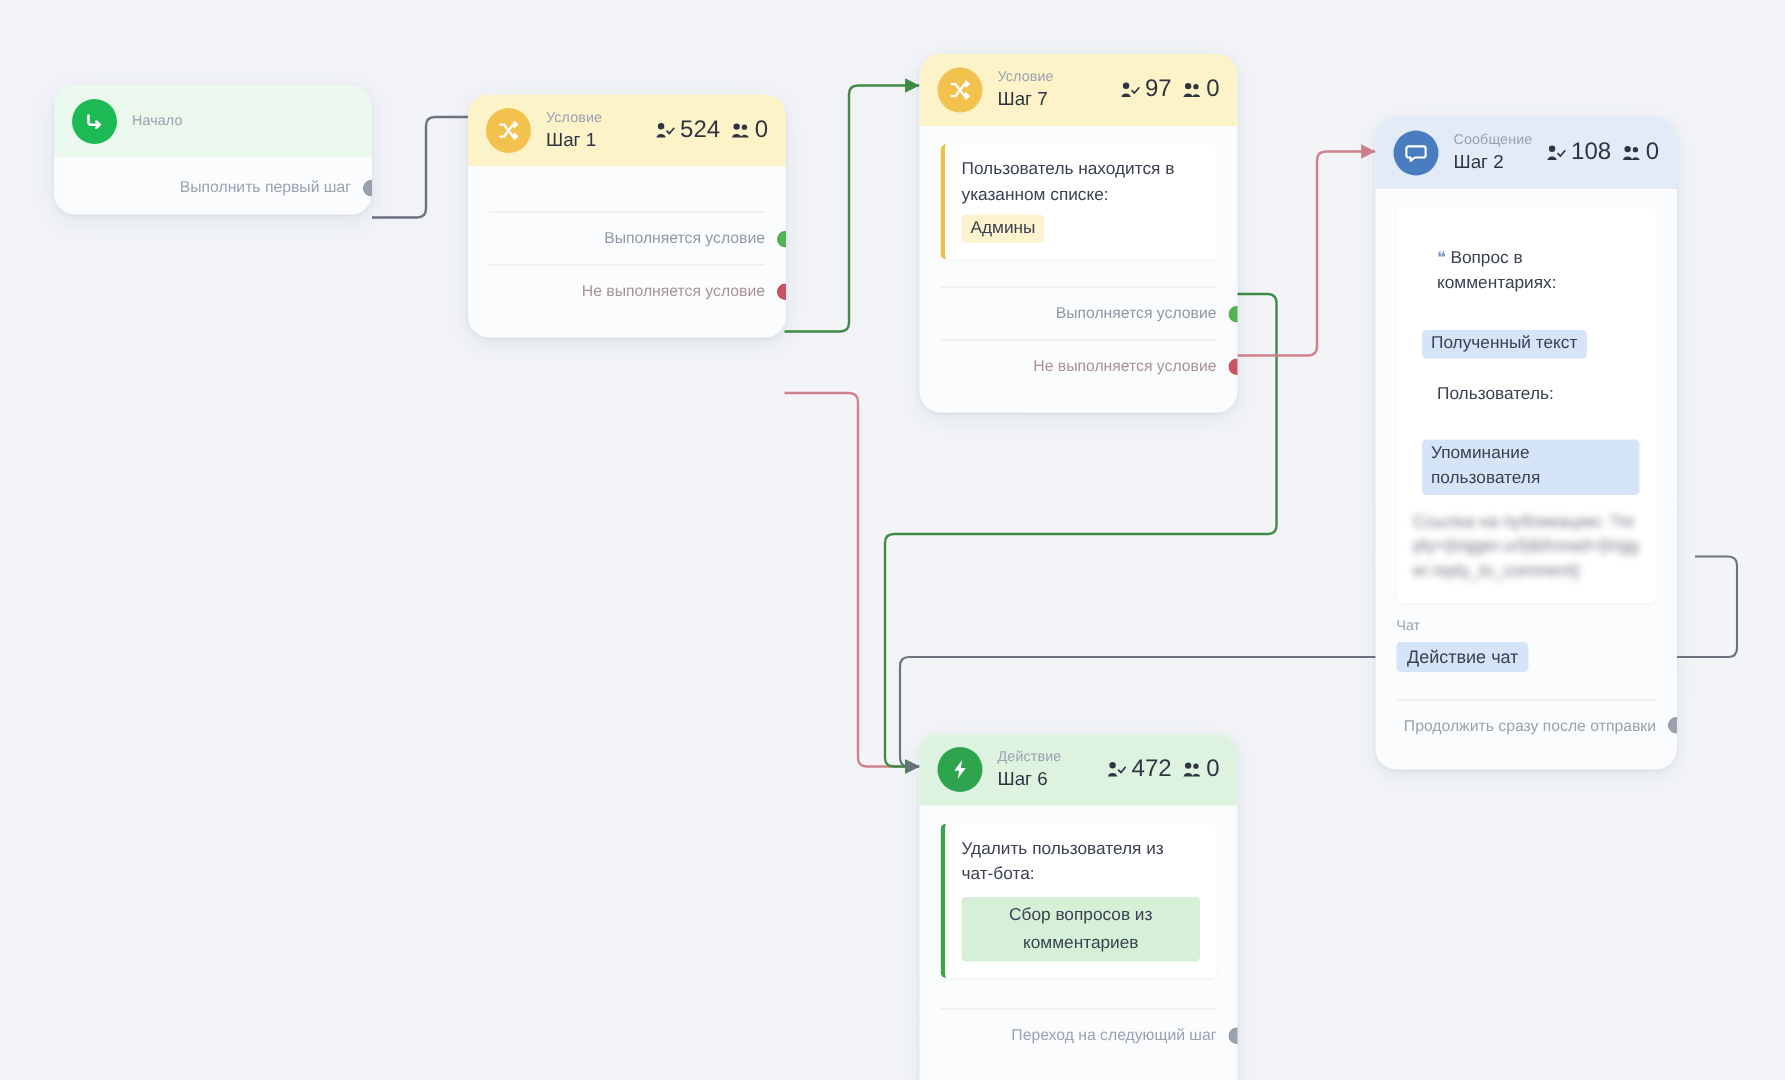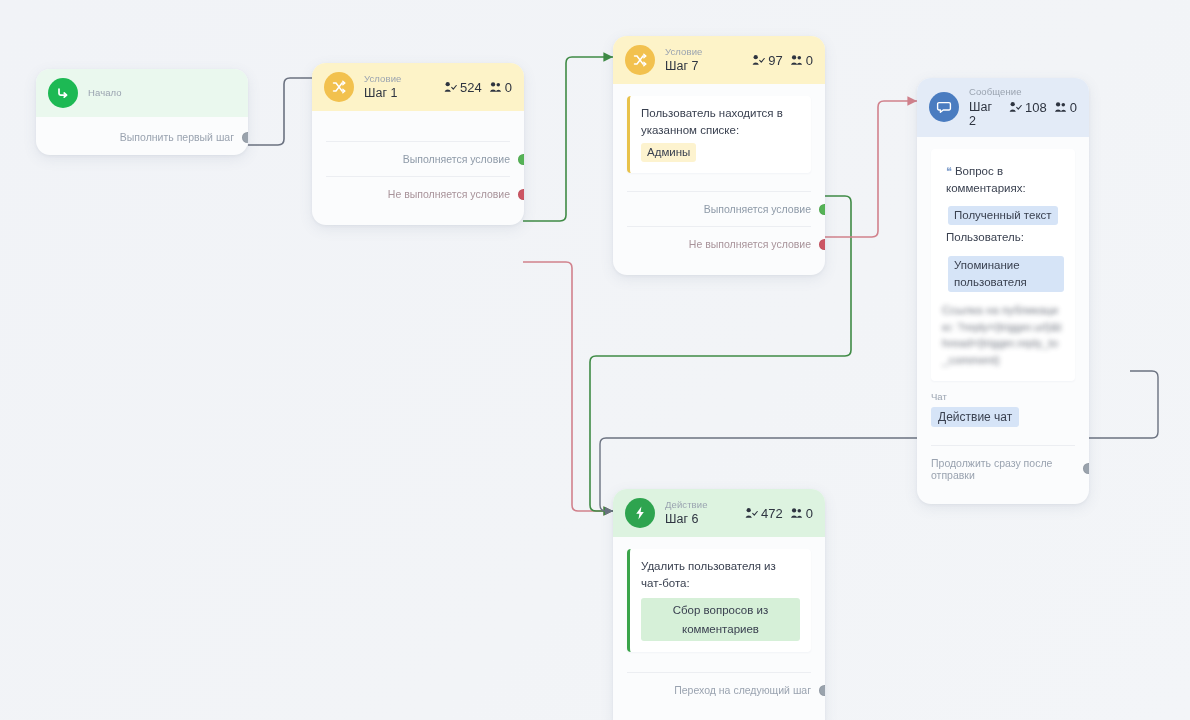--- a/index.html
+++ b/index.html
@@ -34,21 +34,21 @@
     width: 30px; height: 30px; border-radius: 50%;
     flex: 0 0 30px;
     display:flex; align-items:center; justify-content:center;
   }
   .node-icon svg { display:block; }
   .hdr-text { flex: 1 1 auto; line-height: 1.12; min-width:0; }
   .hdr-type { font-size: 9.5px; color: #9aa3b0; letter-spacing: .1px; }
   .hdr-title { font-size: 12.5px; color: #2e3440; margin-top: 2px; }
   .hdr-stats {
     display: flex; align-items: center; gap: 7px;
-    font-size: 13px; color: #2e3440; white-space: nowrap;
+    font-size: 16px; color: #2e3440; white-space: nowrap;
   }
   .stat { display:flex; align-items:center; gap:3px; }
   .stat svg { display:block; }
 
   .node-body { padding: 12px 14px 4px 14px; }
   .content-card {
     background: #ffffff;
     border-radius: 4px;
     border-left: 3px solid #e8c24a;
     padding: 9px 11px 11px 11px;
@@ -84,45 +84,45 @@
   .port-dot {
     width: 11px; height: 11px; border-radius: 50%;
     position: absolute; right: -19px;
     border: 1px solid rgba(0,0,0,0.05);
   }
   .port-dot.grey  { background: #9aa3ad; }
   .port-dot.green { background: #55b356; }
   .port-dot.red   { background: #cc5563; }
 
   
-  #node-start { left: 36px; top: 69px; width: 212px; }
+  #node-start { left: 36px; top: 57px; width: 212px; }
   #node-start .node-header { background: #eaf8ee; }
   #node-start .hdr-title { font-size: 12px; line-height: 1.35; }
   #node-start .node-footer-row { border-top: none; padding-top: 14px; padding-bottom: 12px;}
 
   
   #node-step1 { left: 312px; top: 63px; width: 212px; }
   #node-step1 .node-header { background: #fdf3c8; }
 
   
   #node-step7 { left: 613px; top: 36px; width: 212px; }
   #node-step7 .node-header { background: #fdf3c8; }
 
   
-  #node-step2 { left: 917px; top: 78px; width: 172px; }
+  #node-step2 { left: 917px; top: 78px; width: 201px; }
   #node-step2 .node-header { background: #e3ebf7; }
   #node-step2 .node-body { padding-bottom: 2px; }
   .msg-card {
     background: #fff; border-radius: 4px;
     padding: 10px 11px 12px 11px;
     font-size: 11.5px; color: #3a4150; line-height: 1.5;
     box-shadow: 0 1px 2px rgba(80,95,130,0.05);
   }
   .quote-icon { color: #7c9bc9; font-size: 11px; margin-right: 3px; }
-  .msg-line { margin: 4px; }
+  .msg-line { margin: 16px; }
   .msg-indent { padding-left: 6px; }
   .blurred {
     filter: blur(2.6px);
     opacity: .72;
     margin-top: 10px;
     line-height: 1.45;
     word-break: break-all;
   }
   .chat-label { font-size: 9.5px; color: #9aa3b0; margin: 10px 0 5px 0; }
 

